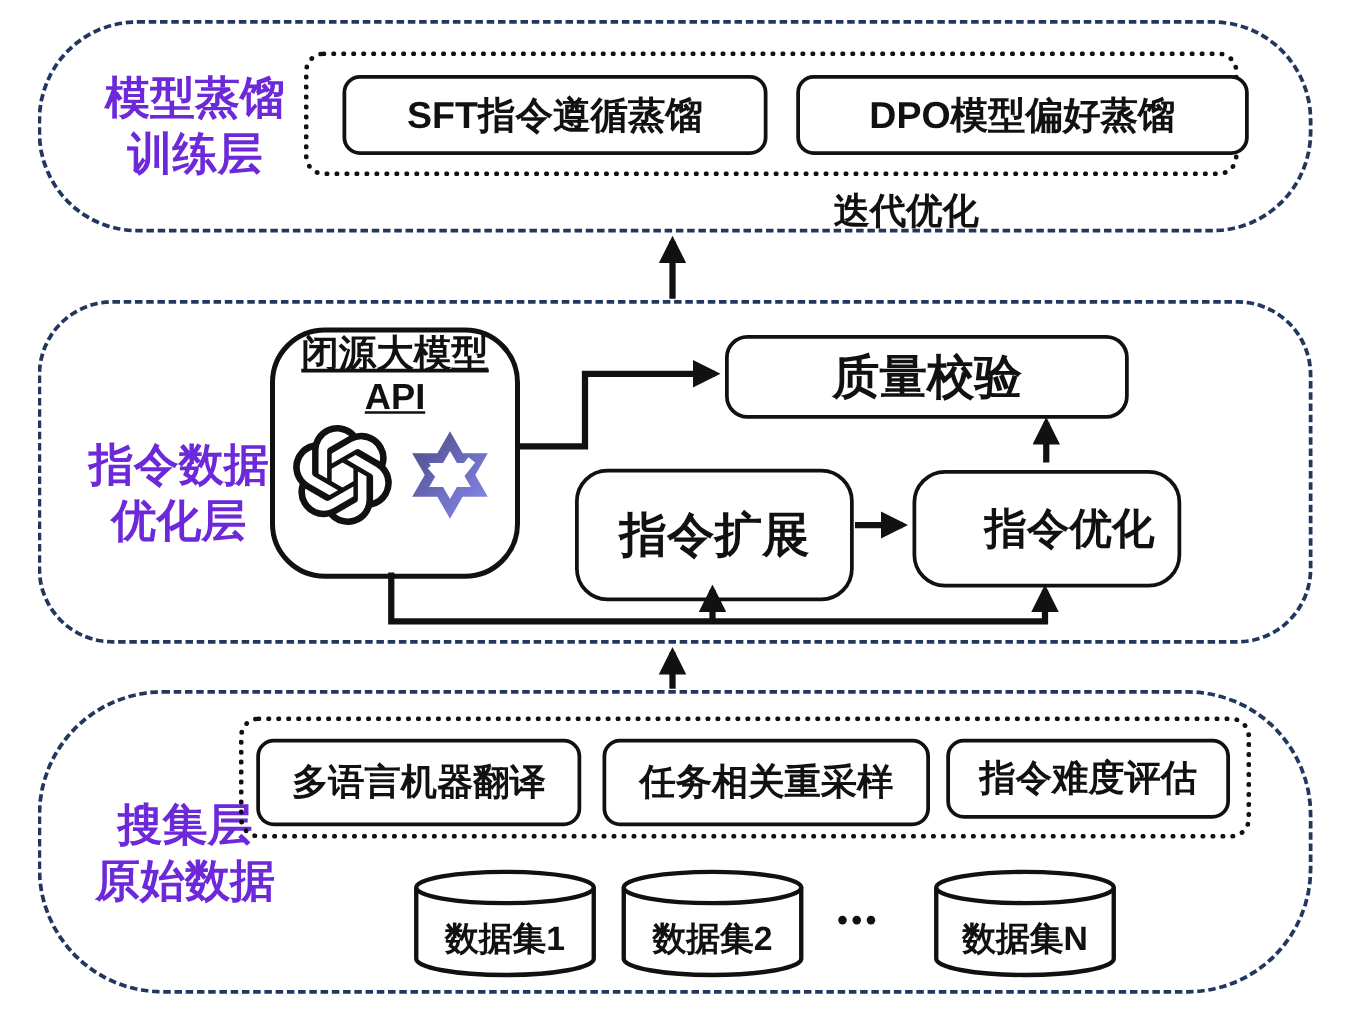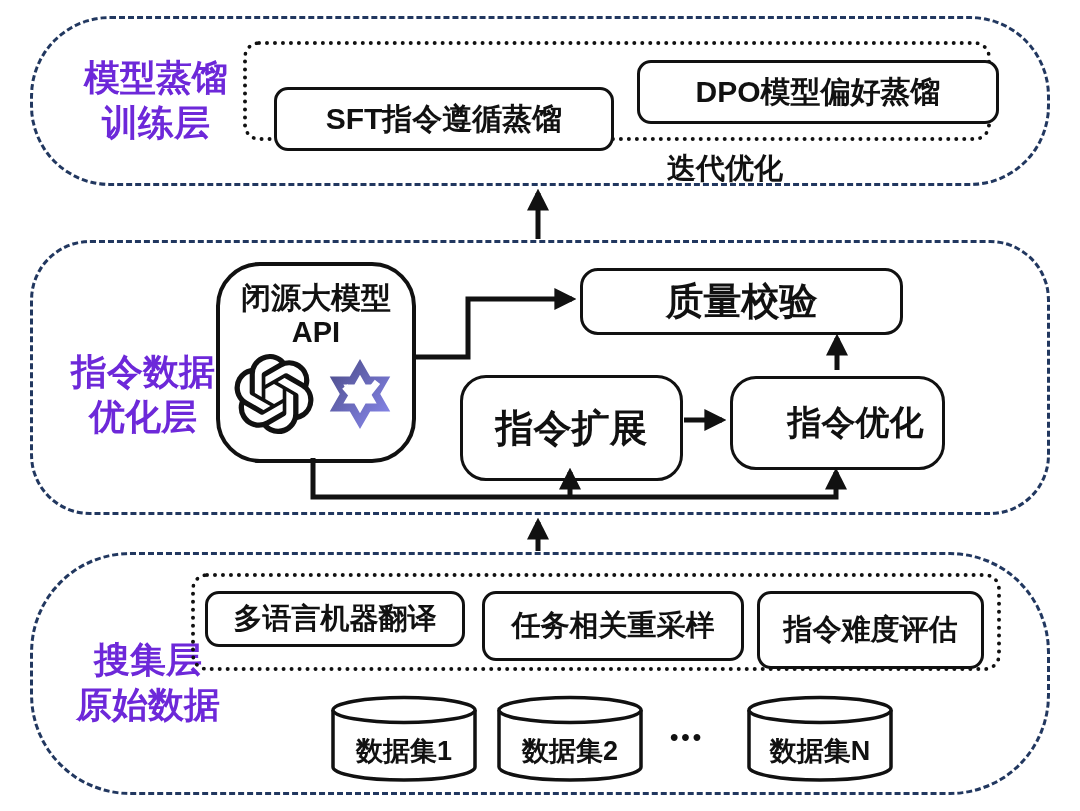--- a/index.html
+++ b/index.html
@@ -51,50 +51,50 @@
     background: #ffffff;
     box-sizing: border-box;
     display: flex;
     align-items: center;
     justify-content: center;
     font-weight: 700;
     white-space: nowrap;
   }
 
   
-  .node.sft { left: 27px;  top: 15px; width: 340px; height: 64px; font-size: 30px; margin-top: 27px; }
+  .node.sft { left: 27px;  top: 15px; width: 340px; height: 64px; font-size: 30px; }
   .node.dpo { left: 390px; top: 15px; width: 362px; height: 64px; font-size: 30px; }
 
   .caption {
     position: absolute;
     left: 490px; top: 130px; width: 260px;
     text-align: right;
     font-weight: 700;
     font-size: 29px;
   }
 
   
   .node.api-box {
     left: 183px; top: 19px; width: 200px; height: 201px;
     border-width: 4px; border-radius: 44px;
     flex-direction: column; justify-content: flex-start;
-    padding-top: 14px;
+    text-decoration: underline;
   }
   .api-title    { font-weight: 700; font-size: 30px; line-height: 36px; }
   .api-subtitle { font-weight: 700; font-size: 29px; line-height: 32px; }
   .api-logos { display: flex; align-items: center; gap: 8px; margin-top: 6px; }
 
   .node.quality  { left: 547px; top: 25px;  width: 323px; height: 67px; font-size: 38px; border-radius: 18px; border-width: 3.5px; }
   .node.expand   { left: 427px; top: 132px; width: 223px; height: 106px; font-size: 38px; border-radius: 26px; border-width: 3.5px; }
   .node.optimize { left: 697px; top: 133px; width: 215px; height: 94px; font-size: 34px; border-radius: 26px; border-width: 3.5px; padding-left: 36px; }
 
   
-  .node.b1 { left: 10px;  top: 14px; width: 260px; height: 56px; font-size: 29px; }
+  .node.b1 { left: 10px;  top: 14px; width: 260px; height: 70px; font-size: 29px; }
   .node.b2 { left: 287px; top: 14px; width: 262px; height: 70px; font-size: 29px; }
-  .node.b3 { left: 562px; top: 14px; width: 227px; height: 78px; font-size: 29px; }
+  .node.b3 { left: 562px; top: 14px; width: 227px; height: 64px; font-size: 29px; }
 
   .cylinder {
     position: absolute;
     width: 150px; height: 88px;
   }
   .cylinder svg { position: absolute; left: 0; top: 0; }
   .cylinder .cyl-label {
     position: absolute; left: 0; top: 30px; width: 100%; height: 52px;
     display: flex; align-items: center; justify-content: center;
     font-weight: 700; font-size: 27px; white-space: nowrap;

